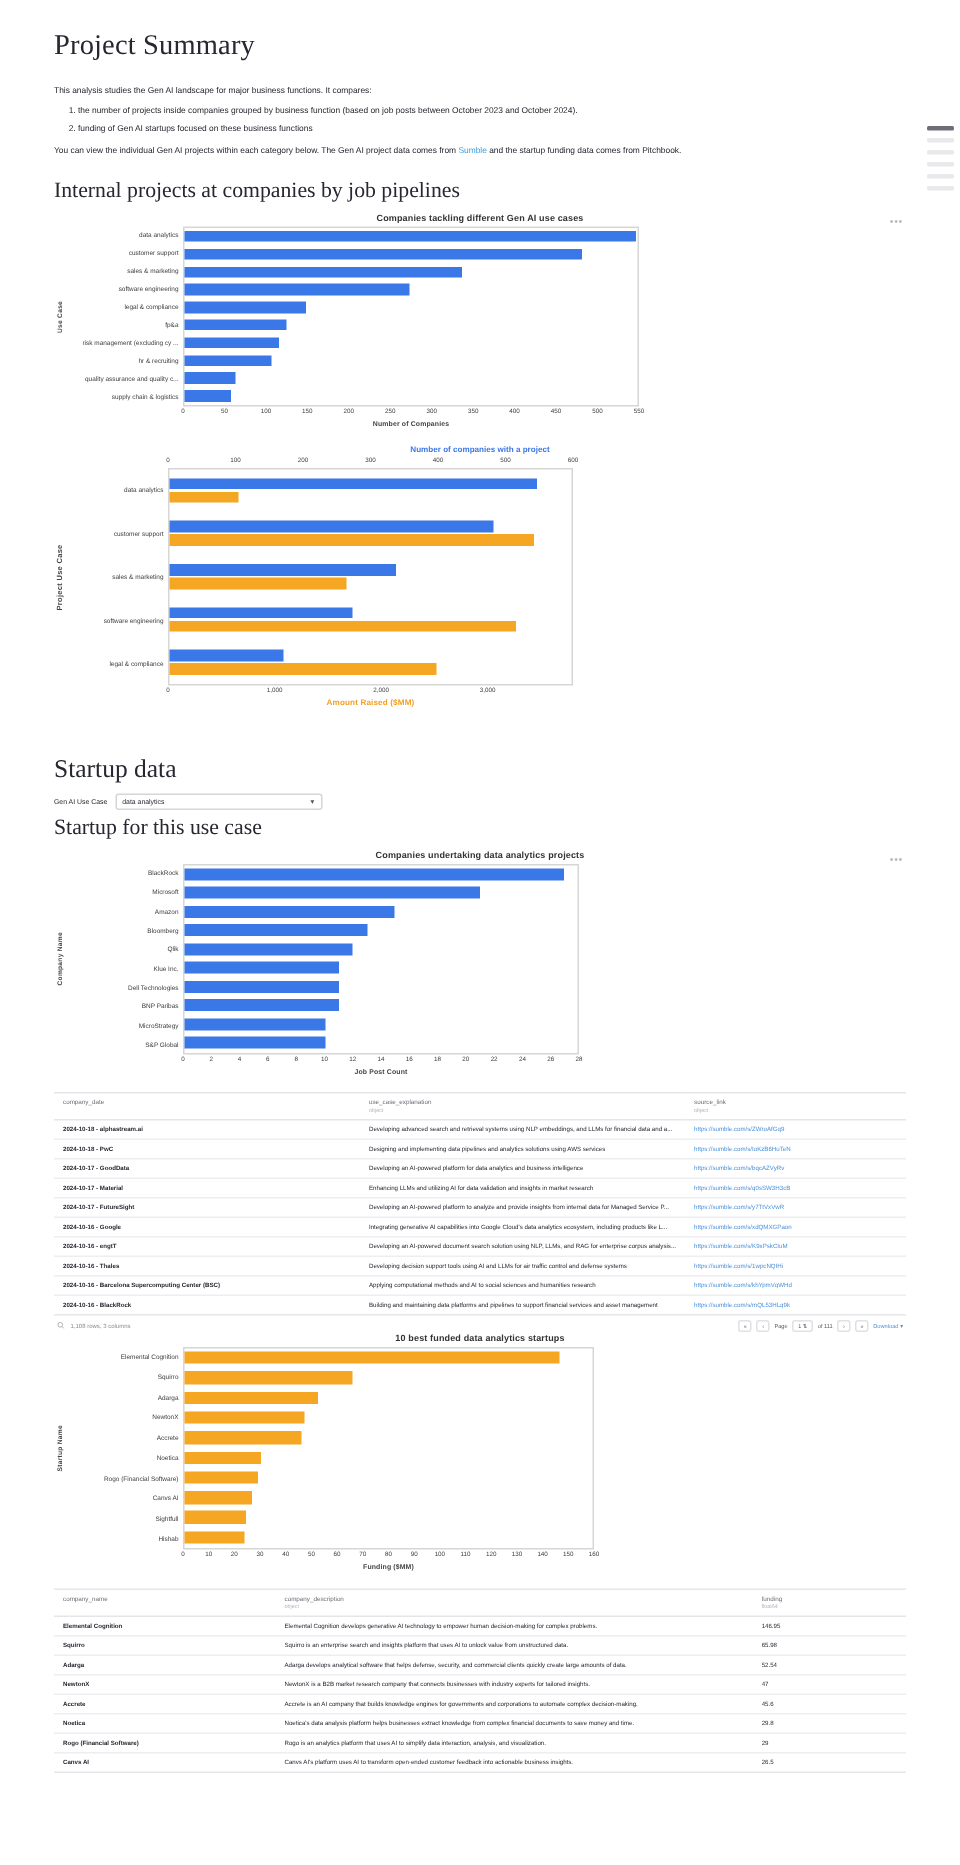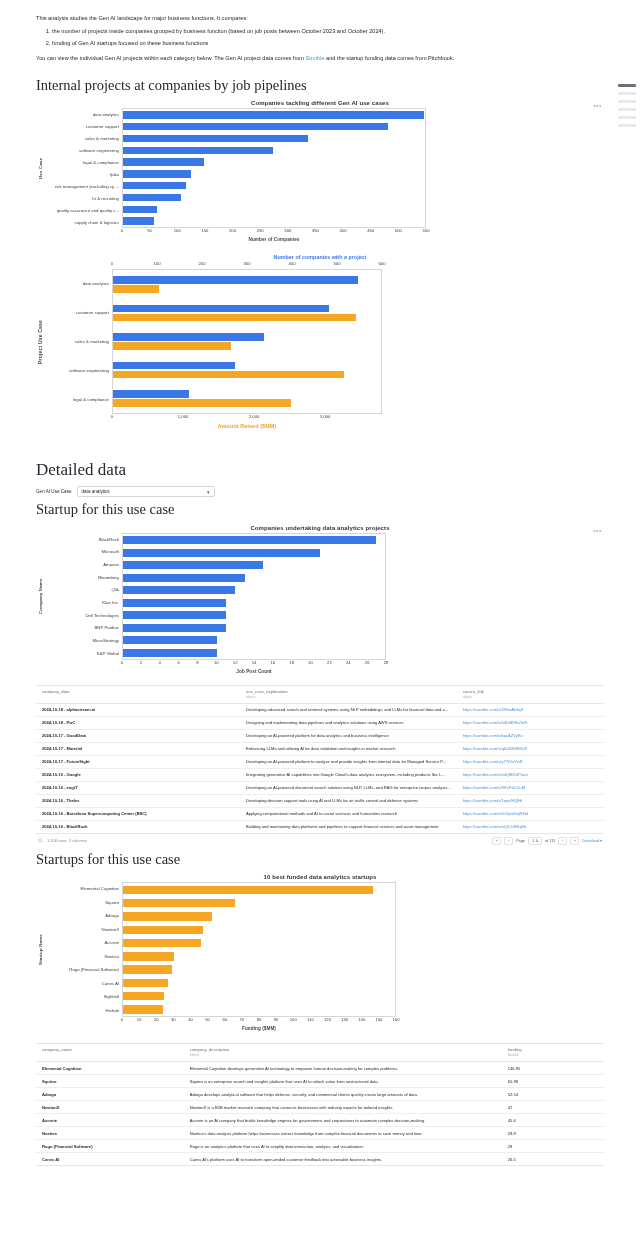--- a/index.html
+++ b/index.html
@@ -124,20 +124,21 @@
   
   .minimap { position:absolute; right:4px; top:84px; width:18px; }
   .mm { height:3px; background:#e9e9ec; border-radius:1px; margin-bottom:5px; }
   .mm.active { background:#6e6e78; }
 </style>
 </head>
 <body>
 
 <div class="page">
 
+  <h1 class="title">Project Summary</h1>
 
   <p class="body">This analysis studies the Gen AI landscape for major business functions. It compares:</p>
 
   <ol class="body">
     <li>the number of projects inside companies grouped by business function (based on job posts between October 2023 and October 2024).</li>
     <li>funding of Gen AI startups focused on these business functions</li>
   </ol>
 
   <p class="body"><span>You can view the individual Gen AI projects within each category below. The Gen AI project data comes from </span><a class="link" href="#">Sumble</a><span> and the startup funding data comes from Pitchbook.</span></p>
 
@@ -275,21 +276,21 @@
             <div class="xtick" style="left: 0%;">0</div>
             <div class="xtick" style="left: 26.3158%;">1,000</div>
             <div class="xtick" style="left: 52.6316%;">2,000</div>
             <div class="xtick" style="left: 78.9474%;">3,000</div>
           </div>
         <div class="xlab orange" style="font-size:5.4px;">Amount Raised ($MM)</div>
       </div>
     </div>
   </div>
 
-  <h2 class="sect big">Detailed data</h2>
+  <h2 class="sect big">Startup data</h2>
 
   <div class="selrow">
     <span class="sellabel">Gen AI Use Case</span>
     <div class="selbox">
       <span>data analytics</span>
       <span class="selcaret">▾</span>
     </div>
   </div>
 
   <h2 class="sect" style="margin-top:4px;">Startup for this use case</h2>
@@ -457,21 +458,20 @@
         <span>1</span>
         <span>⇅</span>
       </span>
       <span>of 111</span>
       <span class="pgbtn">›</span>
       <span class="pgbtn">»</span>
       <span class="dl"><span>Download</span> <span>▾</span></span>
     </div>
   </div>
 
-  <h2 class="sect" style="margin-top:6px;">Startups for this use case</h2>
 
   <div class="chart-card" style="height:165px;">
     <div class="chart-title">10 best funded data analytics startups</div>
     <div class="axrow" style="height:135px;">
       <div class="ylab">Startup Name</div>
       <div class="ycats" id="c3-cats" style="height: 135px; display: flex; flex-direction: column; justify-content: space-around;">
           <div class="ycat" style="height: 13.5px;">Elemental Cognition</div>
           <div class="ycat" style="height: 13.5px;">Squirro</div>
           <div class="ycat" style="height: 13.5px;">Adarga</div>
           <div class="ycat" style="height: 13.5px;">NewtonX</div>

